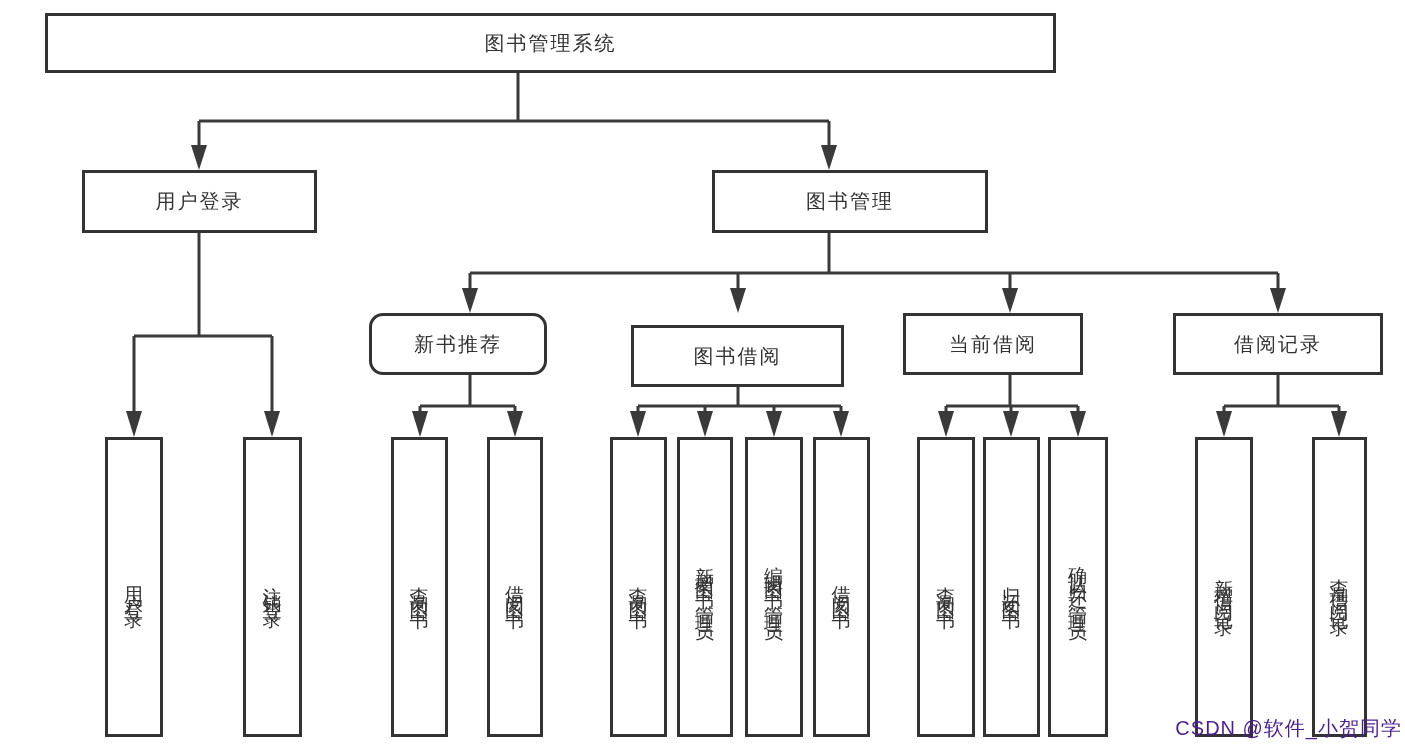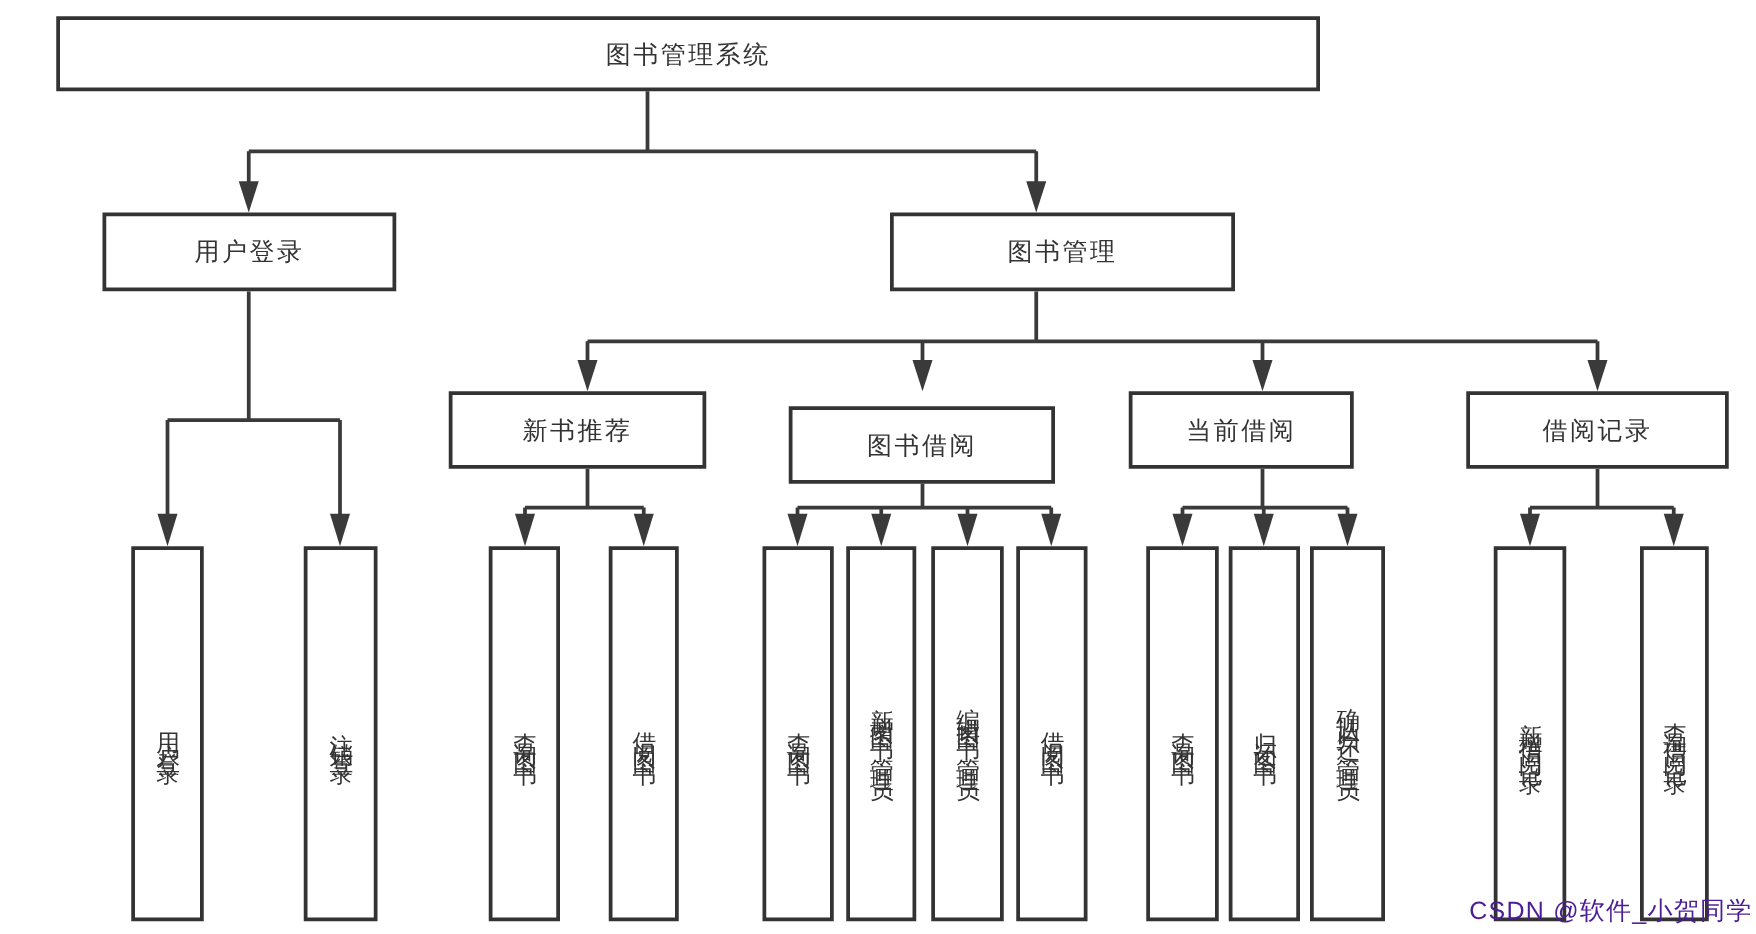--- a/index.html
+++ b/index.html
@@ -106,21 +106,21 @@
     <span>图书管理系统</span>
   </div>
 
   <div class="node hnode" style="left:82px;top:170px;width:235px;height:63px;">
     <span>用户登录</span>
   </div>
   <div class="node hnode" style="left:712px;top:170px;width:276px;height:63px;">
     <span>图书管理</span>
   </div>
 
-  <div class="node hnode" style="left:359px;top:313px;width:206px;height:62px;">
+  <div class="node hnode" style="left:369px;top:313px;width:178px;height:62px;border-radius:14px;">
     <span>新书推荐</span>
   </div>
   <div class="node hnode" style="left:631px;top:325px;width:213px;height:62px;">
     <span>图书借阅</span>
   </div>
   <div class="node hnode" style="left:903px;top:313px;width:180px;height:62px;">
     <span>当前借阅</span>
   </div>
   <div class="node hnode" style="left:1173px;top:313px;width:210px;height:62px;">
     <span>借阅记录</span>

